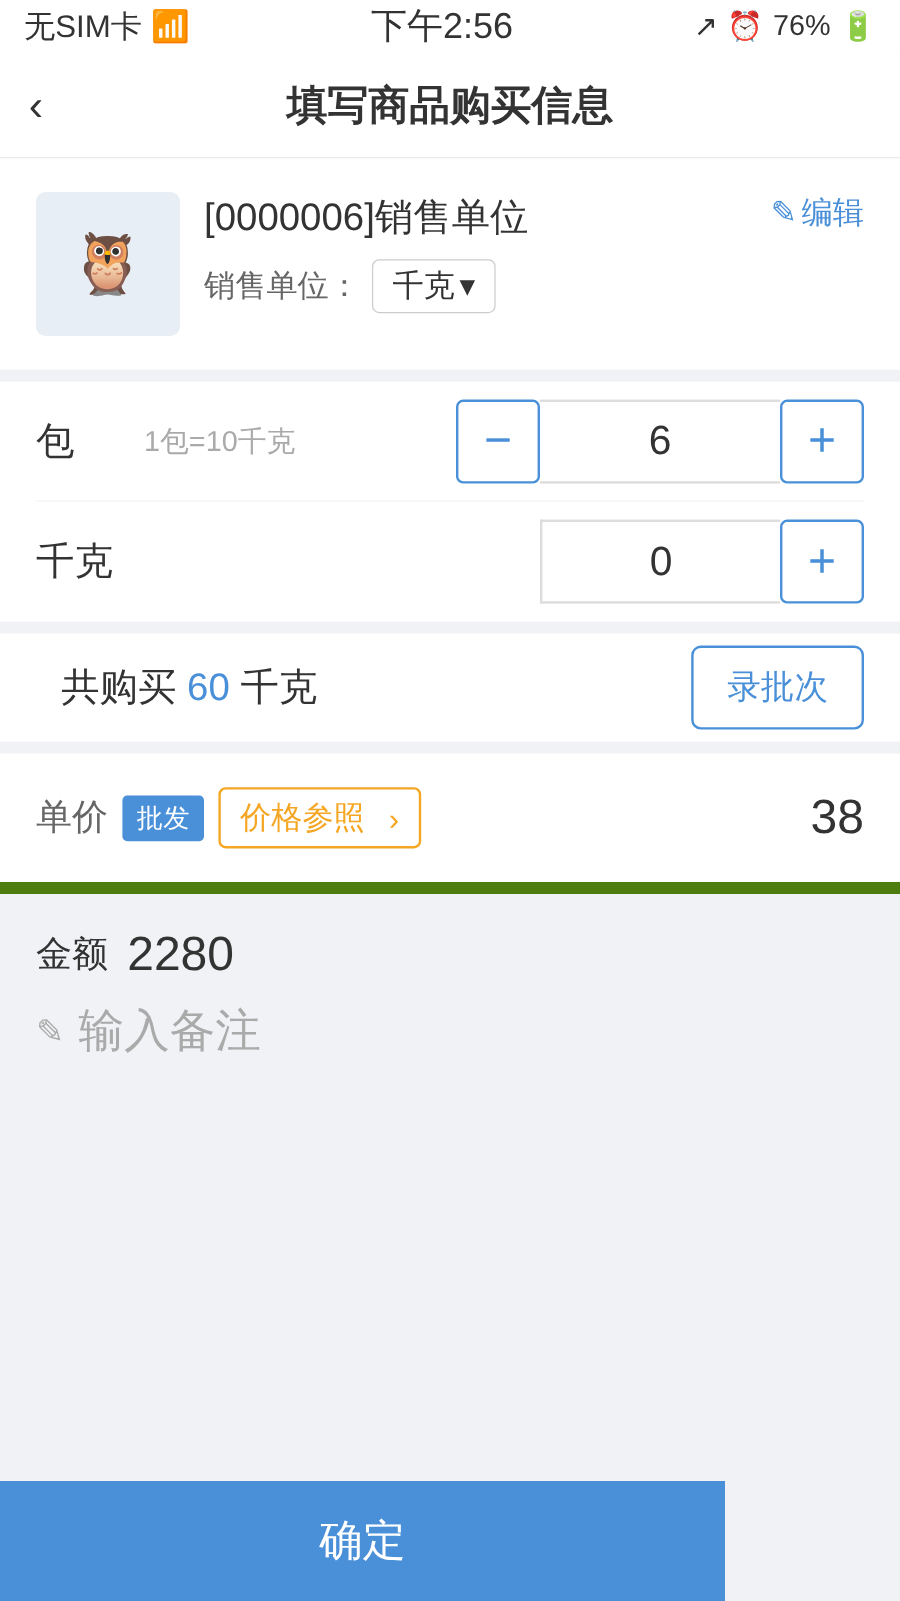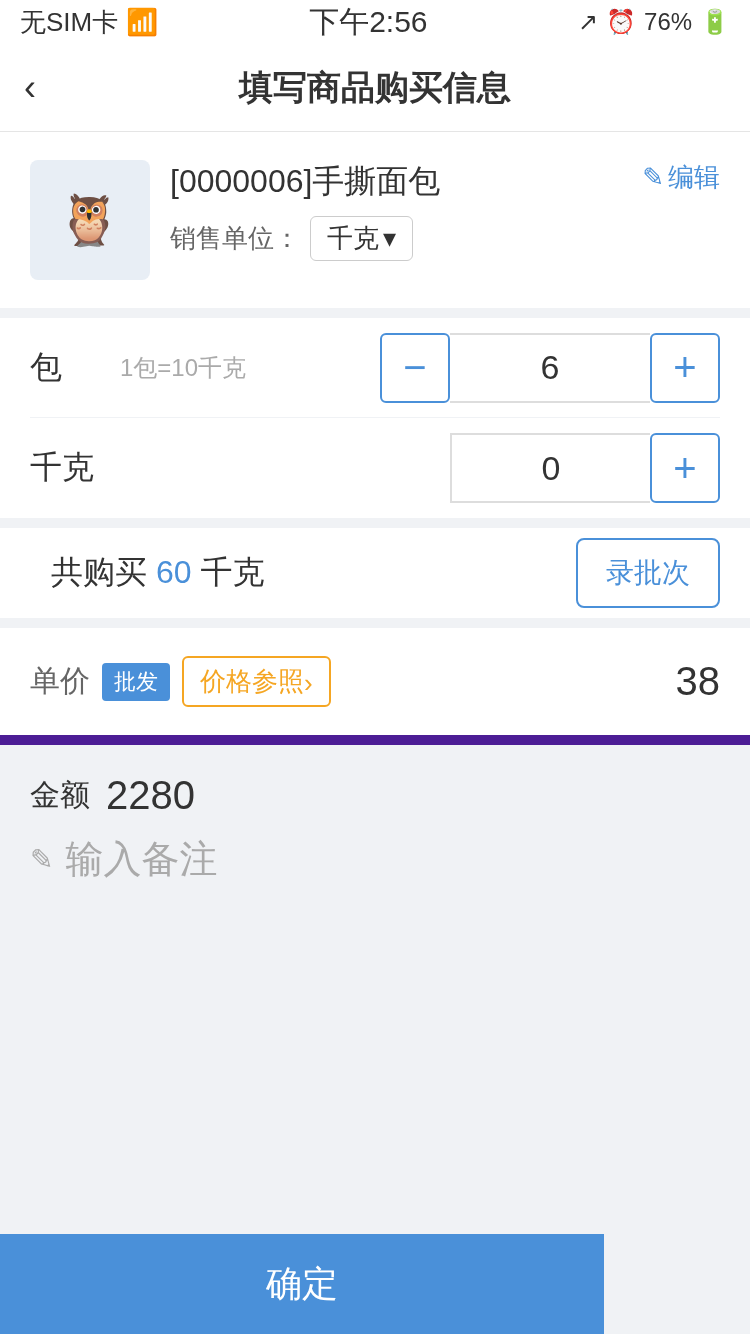--- a/index.html
+++ b/index.html
@@ -185,21 +185,21 @@
       padding: 14px 28px;
       border-radius: 8px;
       cursor: pointer;
       text-align: right;
     }
 
     
     .price-section {
       background: #fff;
       padding: 28px 30px;
-      border-bottom: 10px solid #4c1d95;
+      border-bottom: 10px solid #4d7c0f;
     }
     .price-row {
       display: flex;
       align-items: center;
       justify-content: space-between;
     }
     .price-left { display: flex; align-items: center; gap: 12px; }
     .price-label { font-size: 30px; color: #666; }
     .batch-tag {
       background: #4a90d9;
@@ -210,21 +210,21 @@
     }
     .price-ref-btn {
       border: 2px solid #f5a623;
       color: #f5a623;
       background: #fff;
       font-size: 26px;
       padding: 6px 16px;
       border-radius: 6px;
       display: flex;
       align-items: flex-end;
-      gap: 0;
+      gap: 20px;
       cursor: pointer;
     }
     .price-value { font-size: 40px; color: #333; font-weight: 400; }
 
     
     .amount-section {
       background: #f0f2f5;
       padding: 28px 30px 20px 30px;
     }
     .amount-row {
@@ -289,21 +289,21 @@
   <div class="nav-back">‹</div>
   <div class="nav-title">填写商品购买信息</div>
 </div>
 
 <div class="product-card">
   <div class="product-image">
     <span class="owl-icon">🦉</span>
   </div>
   <div class="product-info">
     <div class="product-name">
-      <span>[0000006]</span><span>手撕面包</span>
+      <span>[0000006]</span><span>销售单位</span>
     </div>
     <div class="product-unit-row">
       <span>销售单位：</span>
       <div class="unit-select">
         <span>千克</span>
         <span>▾</span>
       </div>
     </div>
   </div>
   <div class="edit-btn">

